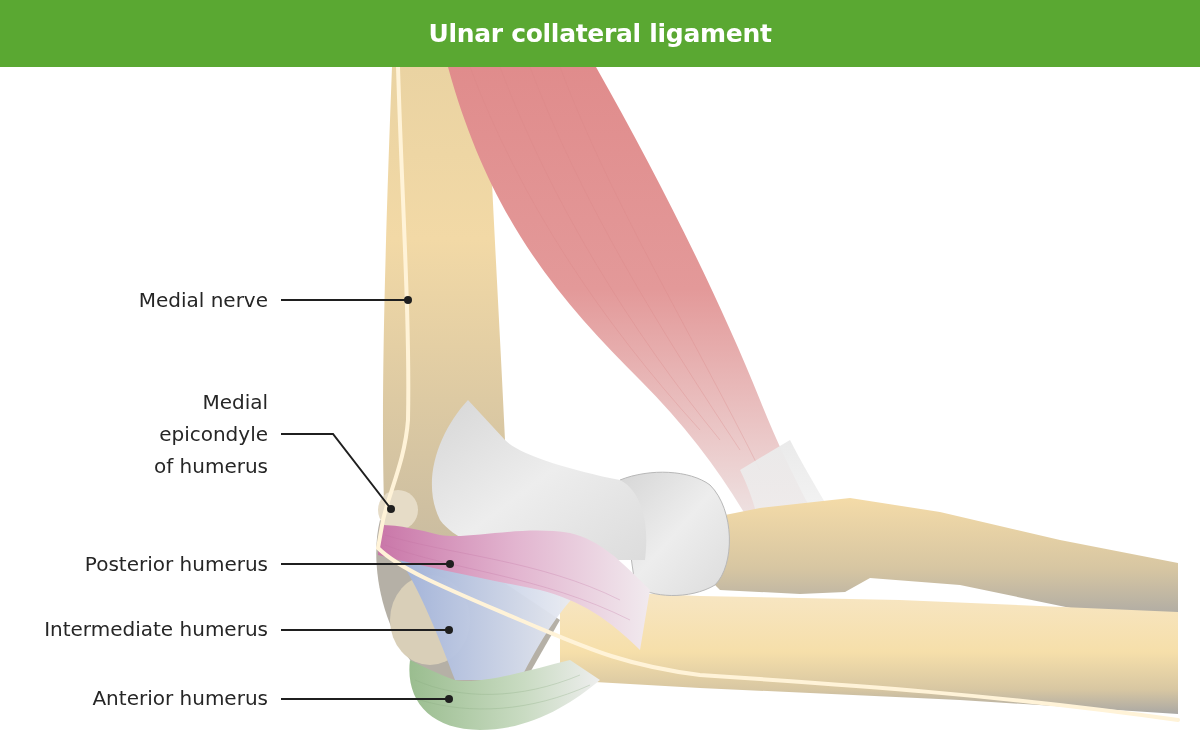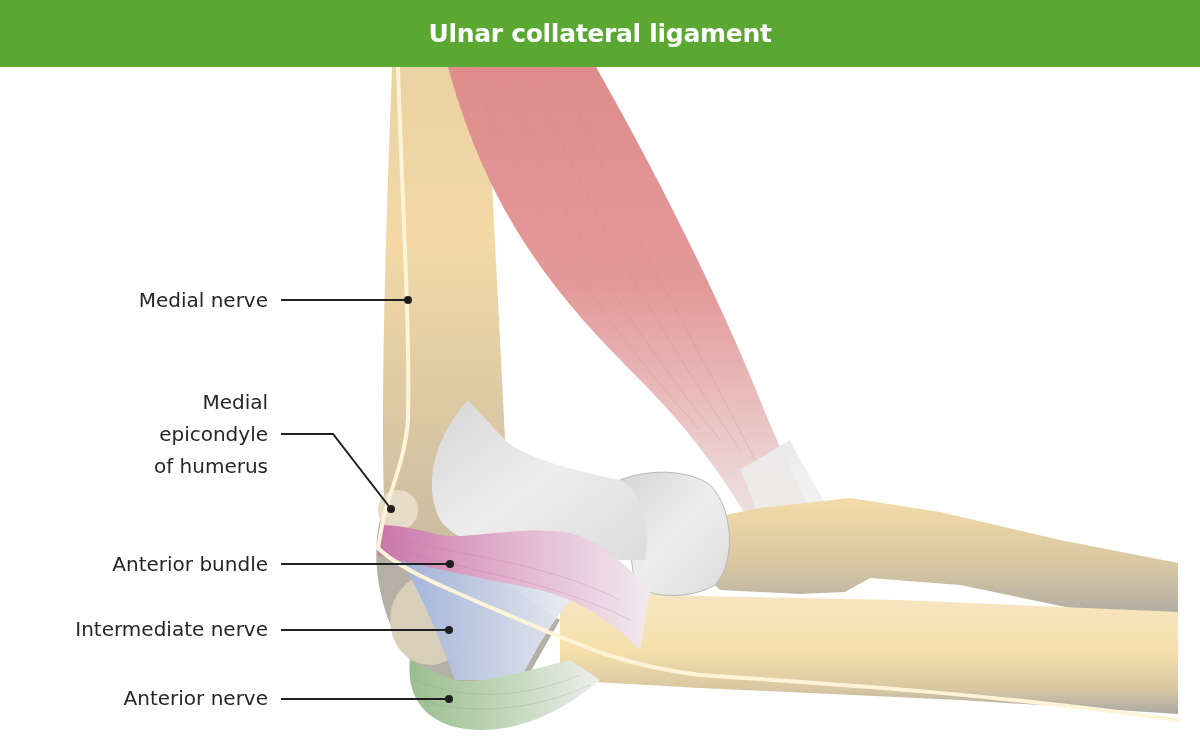--- a/index.html
+++ b/index.html
@@ -132,20 +132,20 @@
 
 <div class="label" style="left:-32px; top:284px;">
   <span>Medial nerve</span>
 </div>
 <div class="label" style="left:-32px; top:386px;">
   <div>Medial</div>
   <div>epicondyle</div>
   <div>of humerus</div>
 </div>
 <div class="label" style="left:-32px; top:548px;">
-  <span>Anterior bundle</span>
+  <span>Posterior humerus</span>
 </div>
 <div class="label" style="left:-32px; top:613px;">
-  <span>Intermediate nerve</span>
+  <span>Intermediate humerus</span>
 </div>
 <div class="label" style="left:-32px; top:682px;">
-  <span>Anterior nerve</span>
+  <span>Anterior humerus</span>
 </div>
 
 </body></html>

